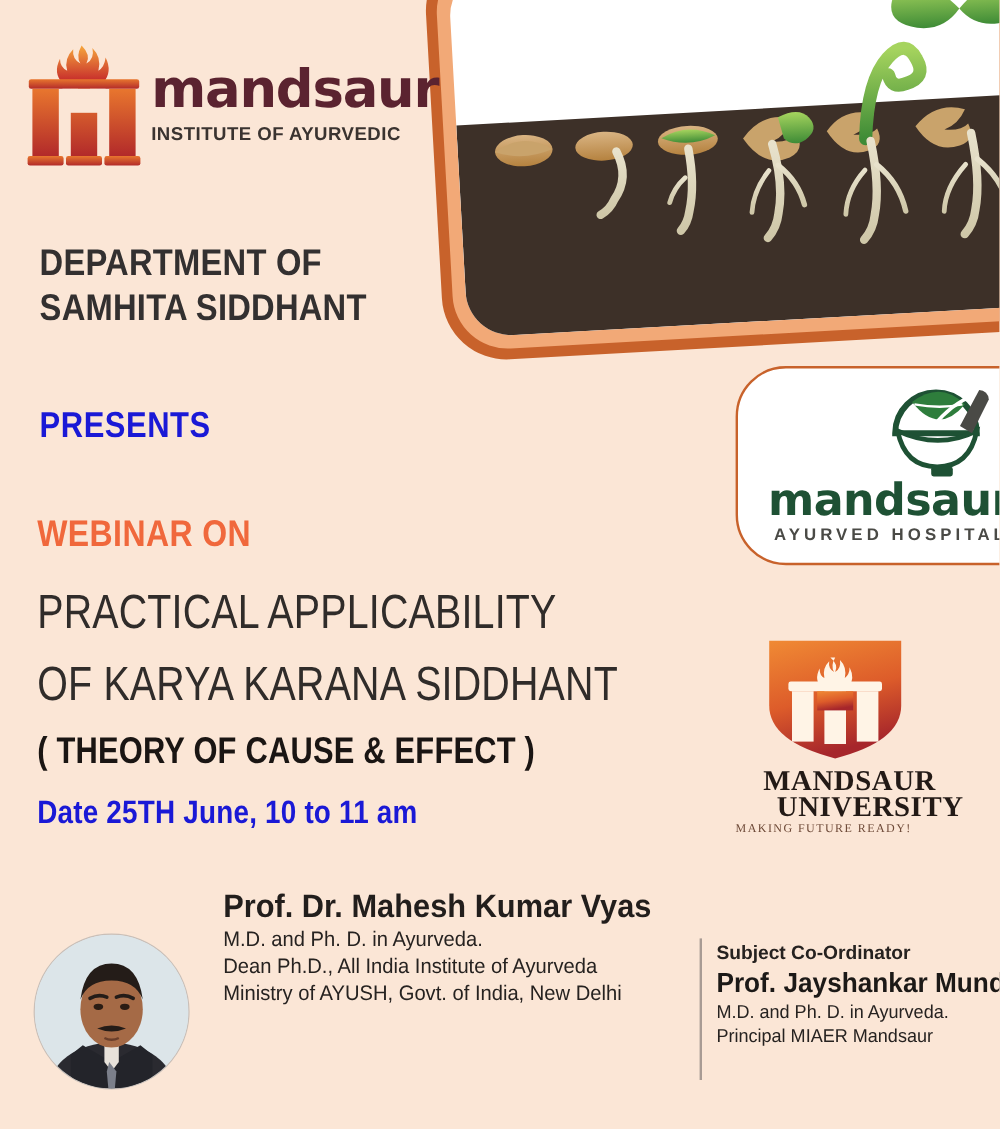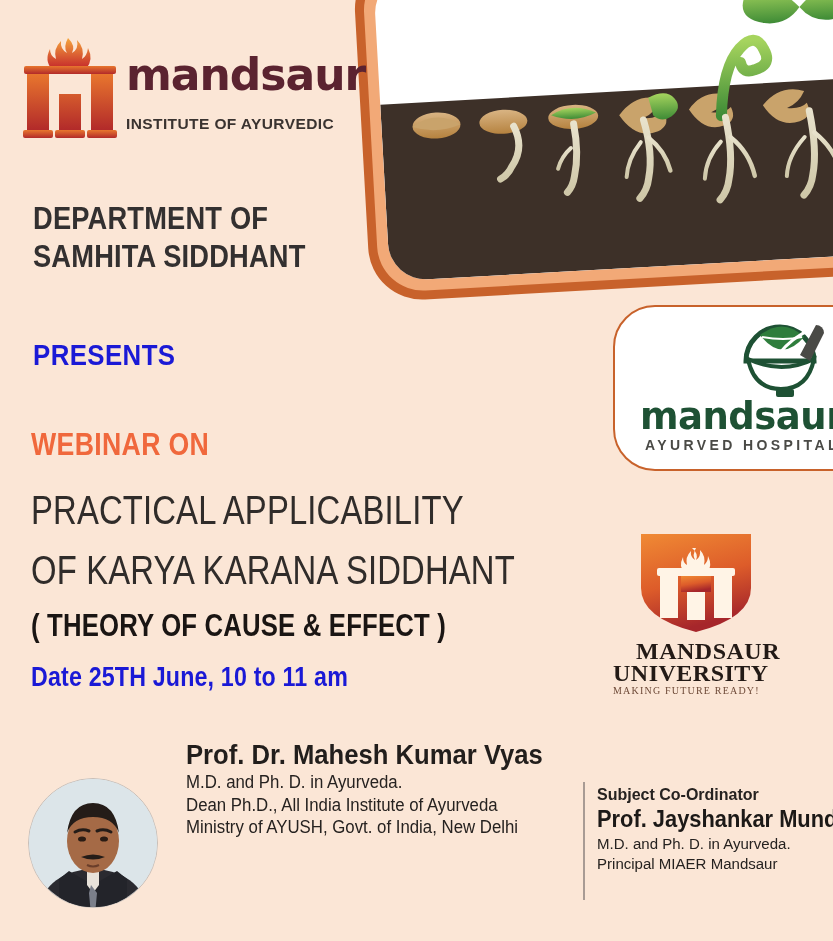--- a/index.html
+++ b/index.html
@@ -34,21 +34,21 @@
   
   .logo-main{position:absolute;left:22px;top:28px;width:320px;height:118px;}
   .logo-mark{position:absolute;left:0;top:4px;width:96px;height:108px;}
   .logo-txt{position:absolute;left:104px;top:26px;}
   .logo-word{
     font-size:44px;font-weight:bold;color:#5B2330;letter-spacing:-1px;
     line-height:42px;font-family:"DejaVu Sans", sans-serif;
   }
   .logo-sub{
     font-size:15.5px;font-weight:bold;color:#3A3330;line-height:17px;
-    letter-spacing:0.4px;margin-top:19px;font-family:"Liberation Sans", sans-serif;
+    letter-spacing:0.4px;margin-top:8px;font-family:"Liberation Sans", sans-serif;
   }
 
   
   .dept{
     position:absolute;left:33px;top:200px;width:420px;
     font-size:31px;font-weight:bold;color:#333030;line-height:38px;
     letter-spacing:0.2px;transform:scaleX(0.88);transform-origin:left top;
   }
   .presents{
     position:absolute;left:33px;top:338px;
@@ -97,21 +97,21 @@
 
   
   .uni{position:absolute;left:613px;top:528px;width:190px;height:165px;}
   .uni-shield{position:absolute;left:22px;top:0;width:122px;height:110px;}
   .uni-name{
     position:absolute;left:0;top:112px;width:190px;text-align:center;
     font-family:"Liberation Serif", serif;font-weight:bold;
     font-size:24px;color:#231A16;line-height:23px;letter-spacing:0.5px;
   }
   .uni-name2{
-    position:absolute;left:0;top:134px;width:190px;text-align:left;
+    position:absolute;left:0;top:134px;width:190px;text-align:right;
     font-family:"Liberation Serif", serif;font-weight:bold;
     font-size:24px;color:#231A16;line-height:23px;letter-spacing:0.5px;
   }
   .uni-tag{
     position:absolute;left:0;top:157px;width:190px;text-align:left;
     font-family:"Liberation Serif", serif;font-size:10px;color:#6E4A38;
     letter-spacing:1.2px;
   }
 
   

